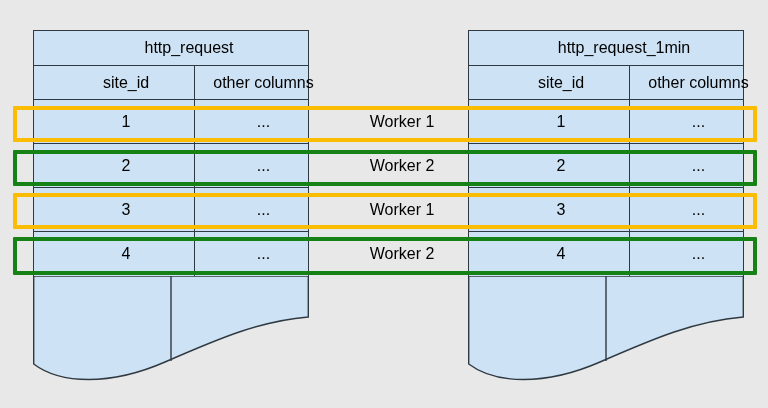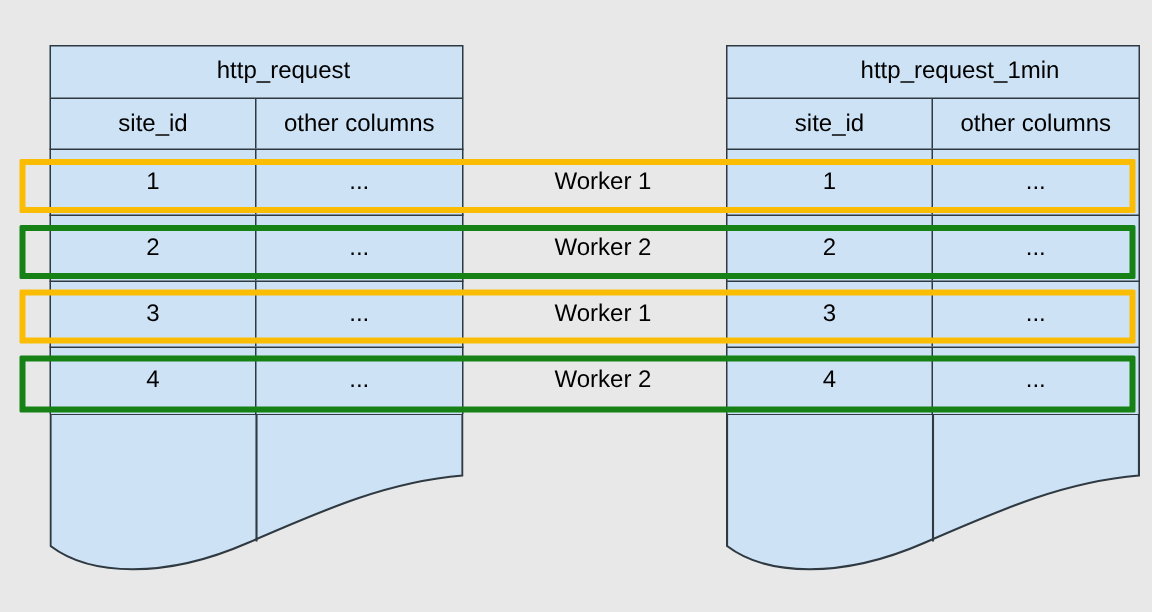--- a/index.html
+++ b/index.html
@@ -4,37 +4,37 @@
 <style>
   html,body{margin:0;padding:0;}
   .canvas{
     position:relative;width:768px;height:408px;overflow:hidden;
     background:var(--background,#e8e8e8);
     font-family:"Liberation Sans",sans-serif;
     color:var(--text,#000);font-size:16px;
   }
   .dtable{position:absolute;top:30px;width:276px;}
   .dtable.left{left:33px;}
-  .dtable.right{left:484px;}
+  .dtable.right{left:468px;}
   .t-title{
     height:36px;background:var(--table-fill,#cde2f4);
     border:1.4px solid var(--table-border,#2f3941);
     display:flex;align-items:center;justify-content:center;box-sizing:border-box;padding-left:36px;
   }
   .t-cols,.t-row{
     display:flex;background:var(--table-fill,#cde2f4);
     border-left:1.4px solid var(--table-border,#2f3941);
     border-right:1.4px solid var(--table-border,#2f3941);
     box-sizing:border-box;
   }
   .t-cols{height:34px;border-bottom:1.4px solid var(--table-border,#2f3941);}
   .t-row{height:44px;border-bottom:1.4px solid var(--table-border,#2f3941);}
   .t-row.last{border-bottom:none;}
   .cell{flex:0 0 50%;display:flex;align-items:center;justify-content:center;box-sizing:border-box;}
-  .cell.first{border-right:1.4px solid var(--table-border,#2f3941);}
+  .cell.first{border-right:1.4px solid var(--table-border,#2f3941);margin-left:24px;}
   .t-bottom{display:block;}
   .t-bottom path{fill:var(--table-fill,#cde2f4);stroke:var(--table-border,#2f3941);stroke-width:1.4;}
   .t-bottom line{stroke:var(--table-border,#2f3941);stroke-width:1.4;}
   .worker{
     position:absolute;left:326px;width:152px;height:44px;
     display:flex;align-items:center;justify-content:center;
   }
   .hl{position:absolute;left:13px;width:744px;box-sizing:border-box;border:4px solid;border-radius:1px;}
   .hl.orange{border-color:var(--worker1-highlight,#fbbc04);}
   .hl.green{border-color:var(--worker2-highlight,#168216);}

